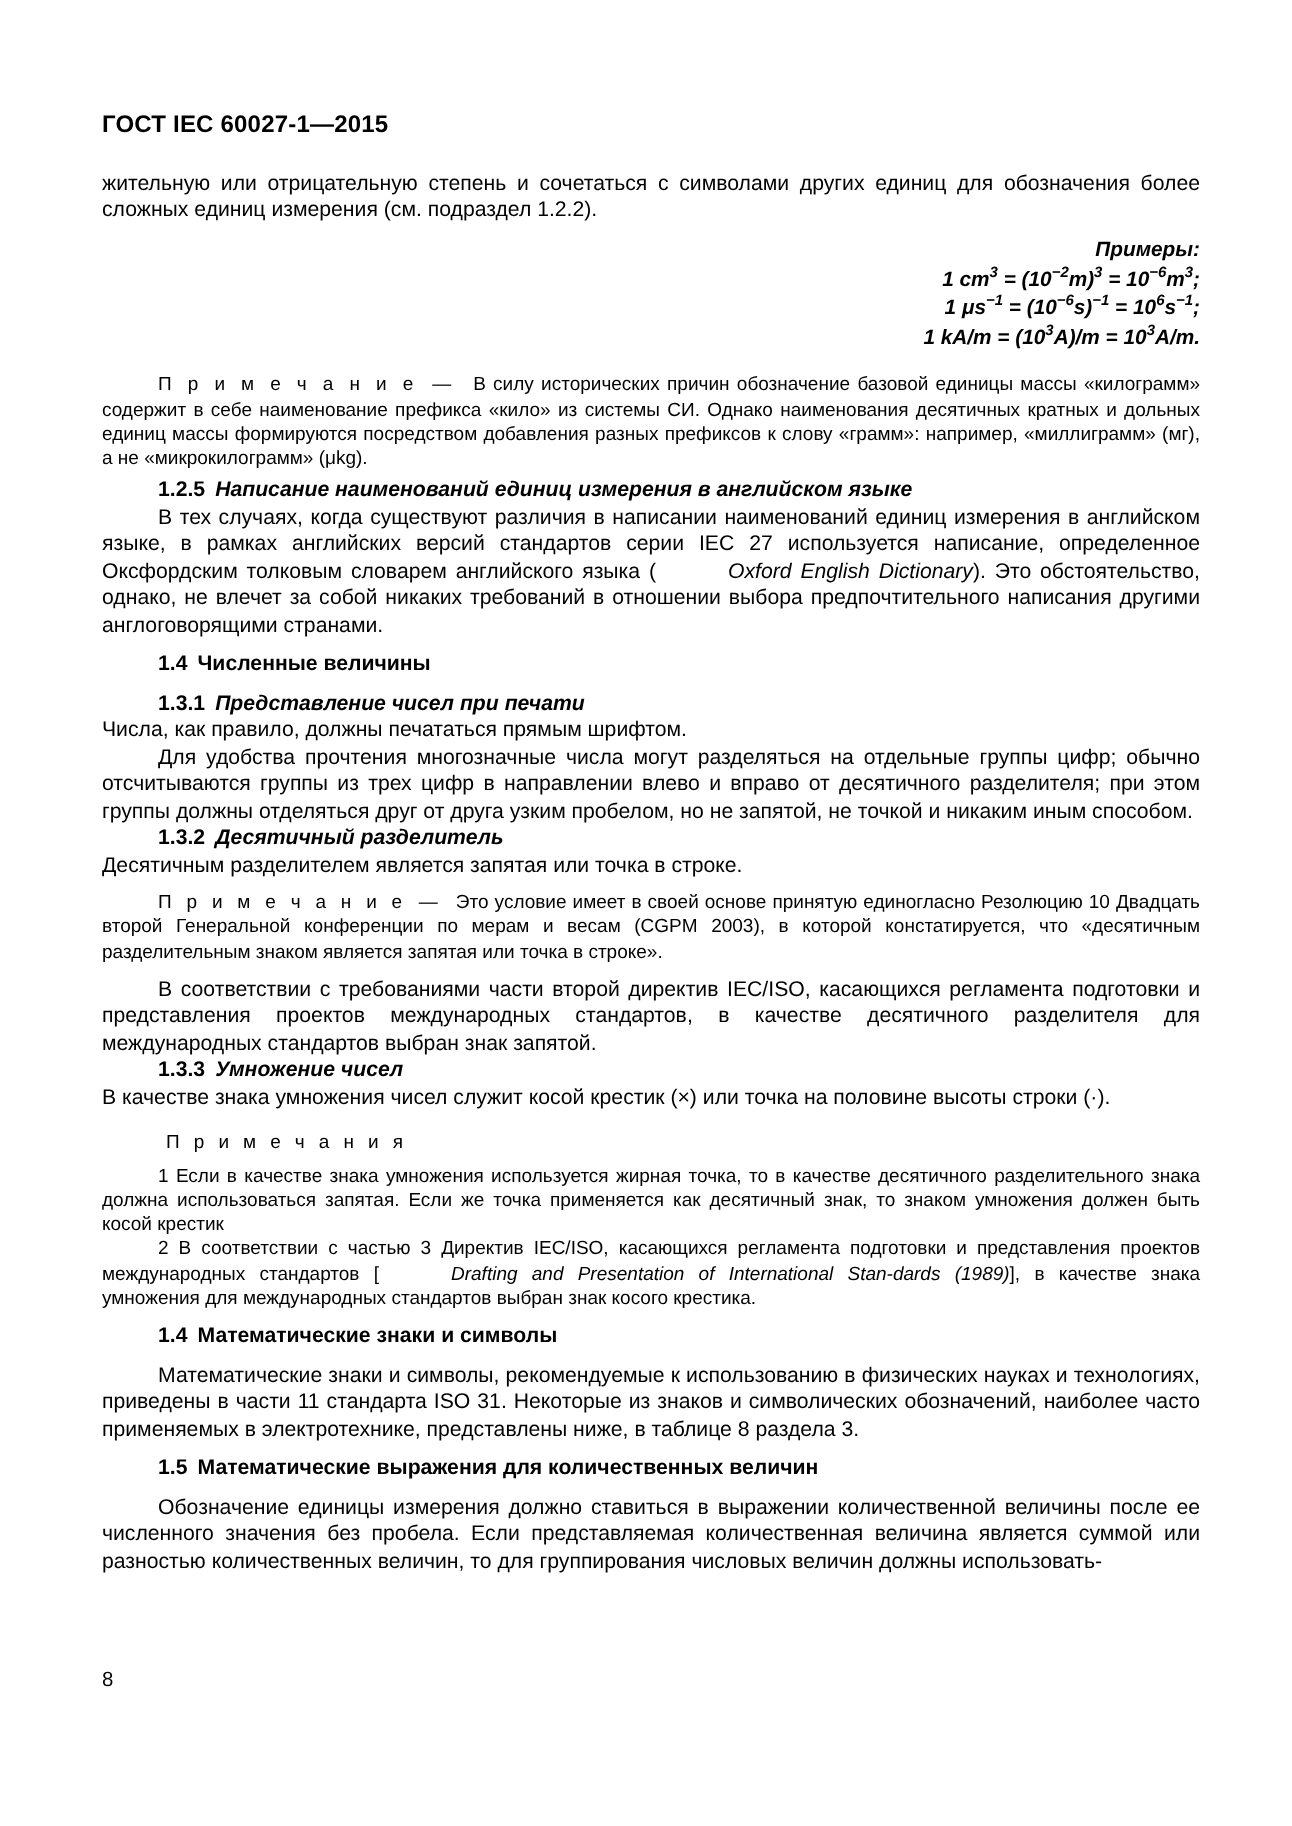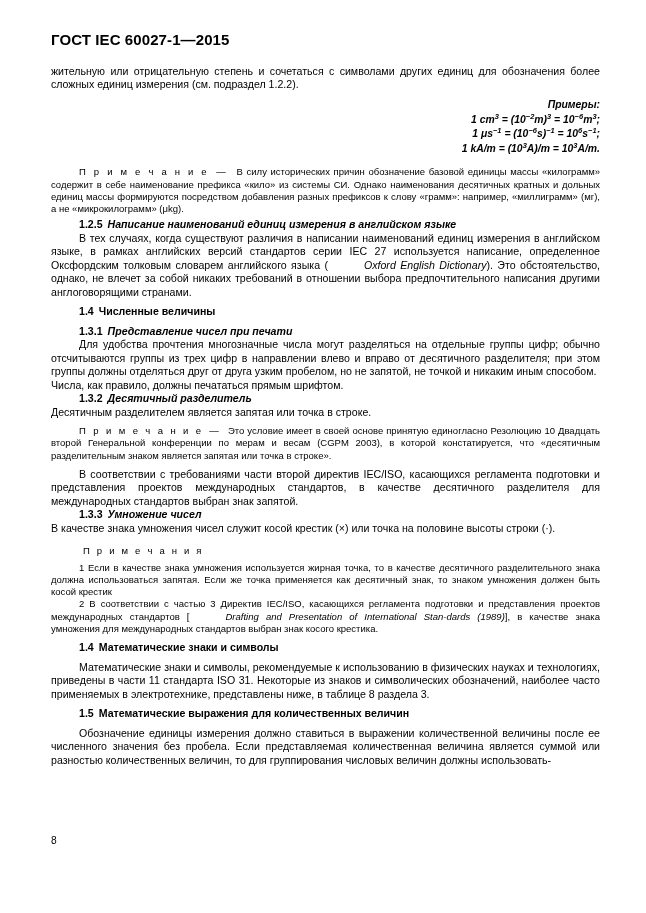--- a/index.html
+++ b/index.html
@@ -19,24 +19,24 @@
     box-sizing: border-box;
     overflow: hidden;
   }
   .content {
     position: absolute;
     left: 51px;
     top: 0;
     width: 549px;
   }
   .doc-header {
-    font-size: 15px;
+    font-size: 12px;
     font-weight: bold;
     letter-spacing: 0.1px;
-    padding-top: 32px;
+    padding-top: 56px;
     line-height: 1;
   }
   .body-p {
     font-size: 10.6px;
     line-height: 13.45px;
     text-align: justify;
     margin: 0;
     text-indent: 28px;
     hyphens: manual;
   }
@@ -146,24 +146,24 @@
     <p class="body-p"><span>В тех случаях, когда существуют различия в написании наименований единиц измерения в английском языке, в рамках английских версий стандартов серии IEC 27 используется написание, определенное Оксфордским толковым словарем английского языка (</span><span class="ital">Oxford English Dictionary</span><span>). Это обстоятельство, однако, не влечет за собой никаких требований в отношении выбора предпочтительного написания другими англоговорящими странами.</span></p>
 
     <div class="gap-sm"></div>
 
     <div class="heading"><span class="num">1.4</span><span class="sp"></span><span class="ttl-normal">Численные величины</span></div>
 
     <div class="gap-sm"></div>
 
     <div class="heading"><span class="num">1.3.1</span><span class="sp"></span><span class="ttl-italic">Представление чисел при печати</span></div>
 
+    <p class="body-p noindent">Числа, как правило, должны печататься прямым шрифтом.</p>
+
     <p class="body-p">Для удобства прочтения многозначные числа могут разделяться на отдельные группы цифр; обычно отсчитываются группы из трех цифр в направлении влево и вправо от десятичного разделителя; при этом группы должны отделяться друг от друга узким пробелом, но не запятой, не точкой и никаким иным способом.</p>
 
-    <p class="body-p noindent">Числа, как правило, должны печататься прямым шрифтом.</p>
-
     <div class="heading"><span class="num">1.3.2</span><span class="sp"></span><span class="ttl-italic">Десятичный разделитель</span></div>
 
     <p class="body-p noindent">Десятичным разделителем является запятая или точка в строке.</p>
 
     <div class="gap-sm"></div>
 
     <p class="note-p"><span class="note-lead">П р и м е ч а н и е</span><span class="note-dash">&nbsp;&nbsp;<span>—</span>&nbsp;&nbsp;&nbsp;</span><span>Это условие имеет в своей основе принятую единогласно Резолюцию 10 Двадцать второй Генеральной конференции по мерам и весам (CGPM 2003), в которой констатируется, что «десятичным разделительным знаком является запятая или точка в строке».</span></p>
 
     <div class="gap-sm"></div>
 

